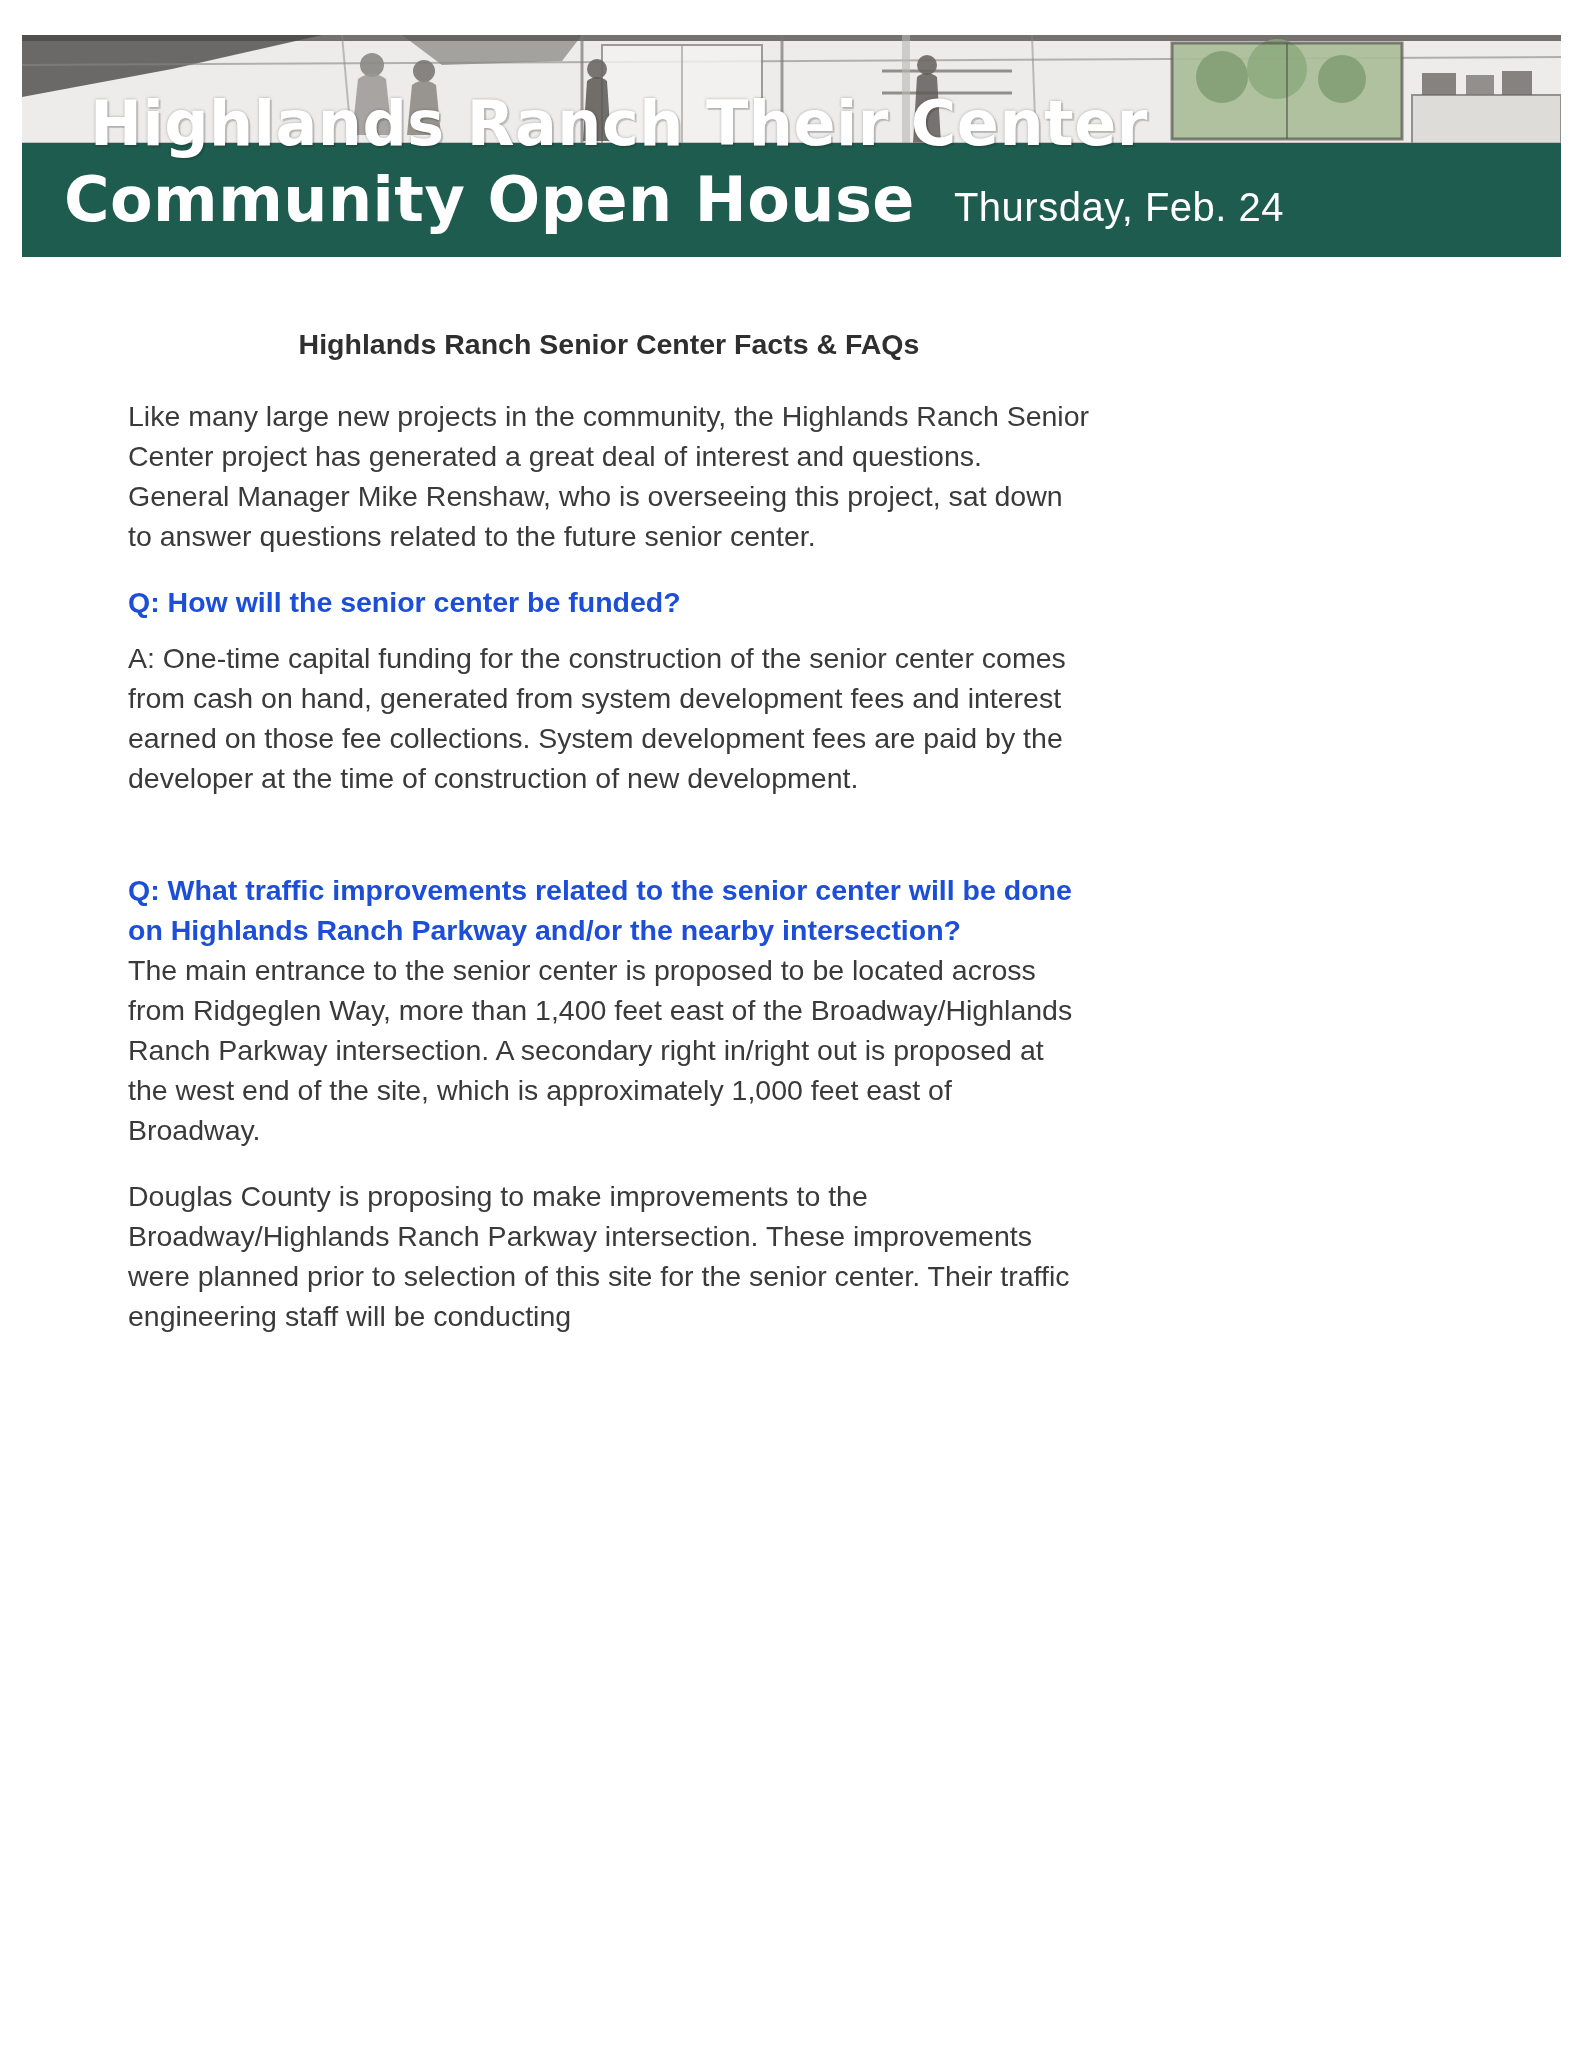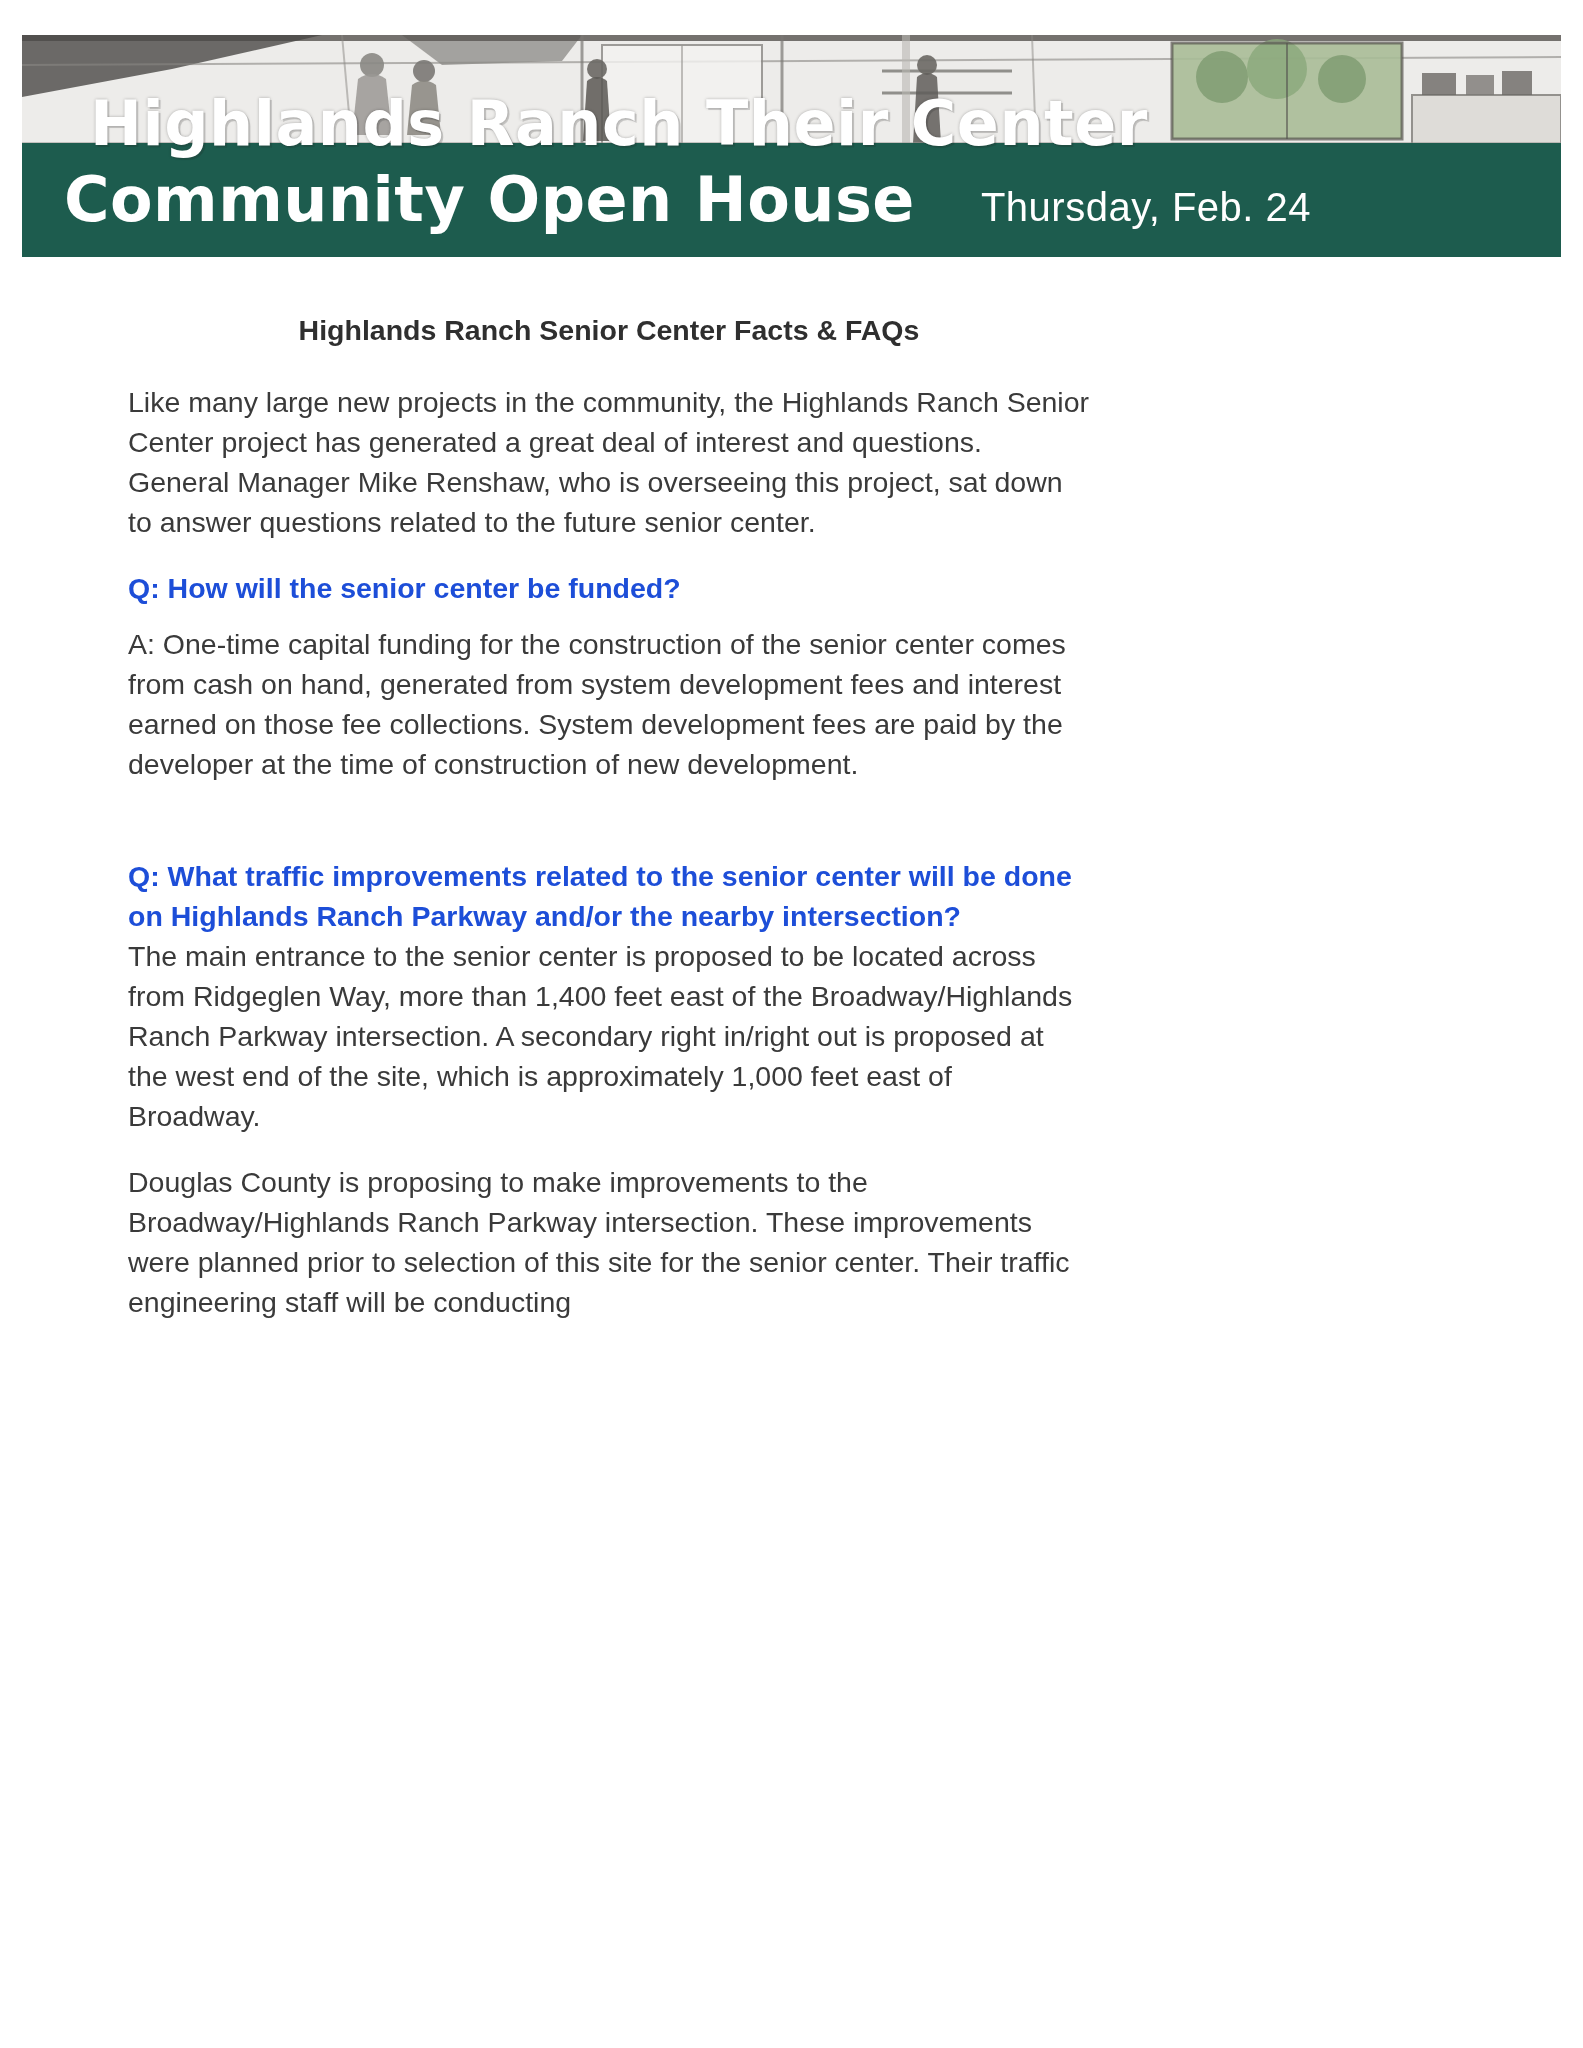--- a/index.html
+++ b/index.html
@@ -56,40 +56,40 @@
     letter-spacing: 0.5px;
     white-space: nowrap;
     text-shadow: 0 0 3px rgba(40,40,40,0.35), 2px 2px 0 rgba(40,40,40,0.18);
   }
   .banner-line2 {
     position: absolute;
     left: 42px;
     top: 128px;
     display: flex;
     align-items: baseline;
-    gap: 66px;
+    gap: 39px;
     white-space: nowrap;
   }
   .banner-title2 {
     font-size: 62px;
     font-weight: 800;
     letter-spacing: 0.5px;
   }
   .banner-date {
     font-size: 40px;
     font-weight: 400;
     font-family: "Liberation Sans", sans-serif;
     letter-spacing: 0.5px;
   }
 
   
   .doc {
     position: absolute;
     left: 128px;
-    top: 310px;
+    top: 324px;
     width: 962px;
     font-size: 28.5px;
     line-height: 40px;
   }
   .doc-heading {
     text-align: center;
     font-weight: 700;
     color: #2f2f2f;
     margin-bottom: 32px;
   }

